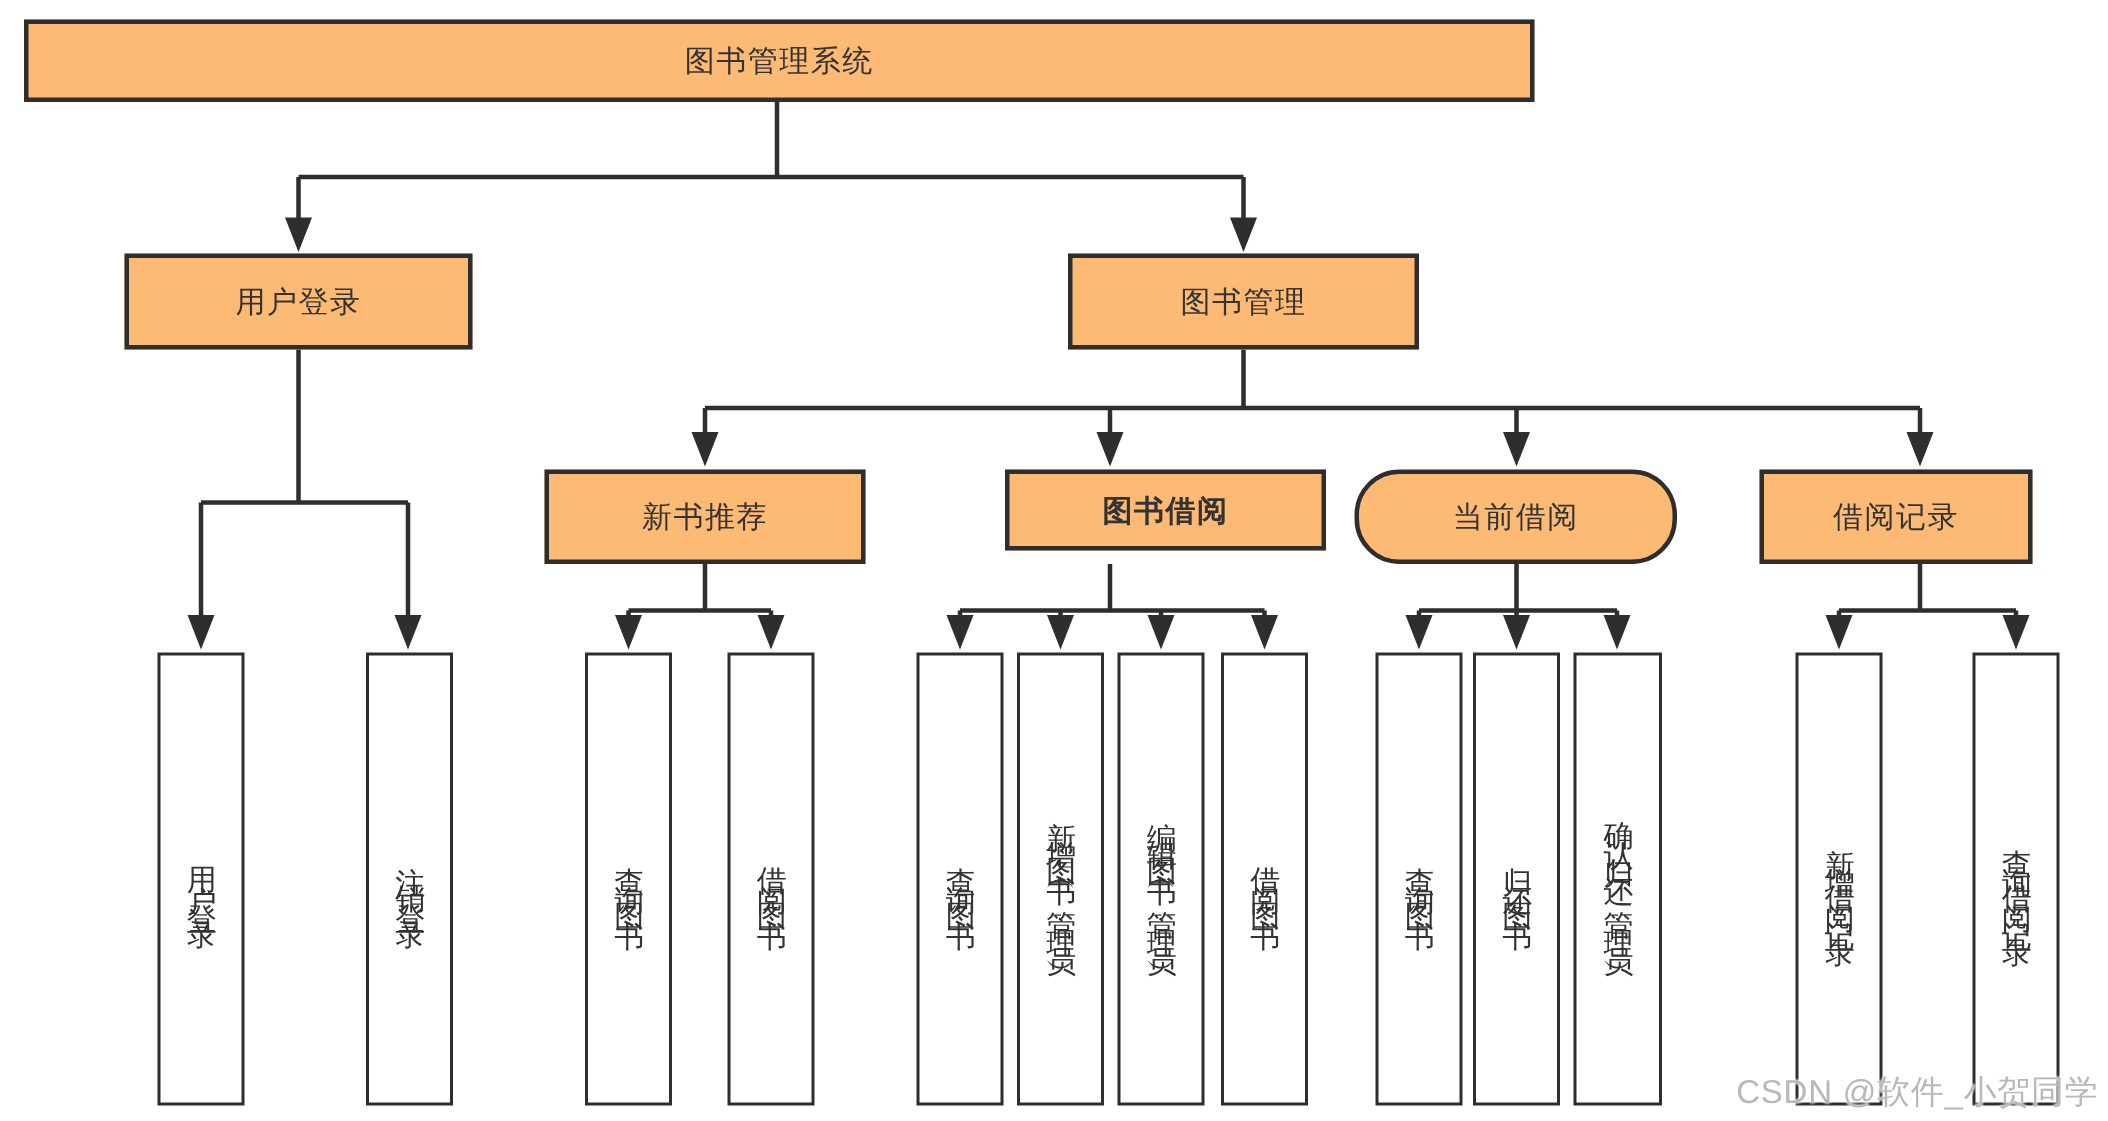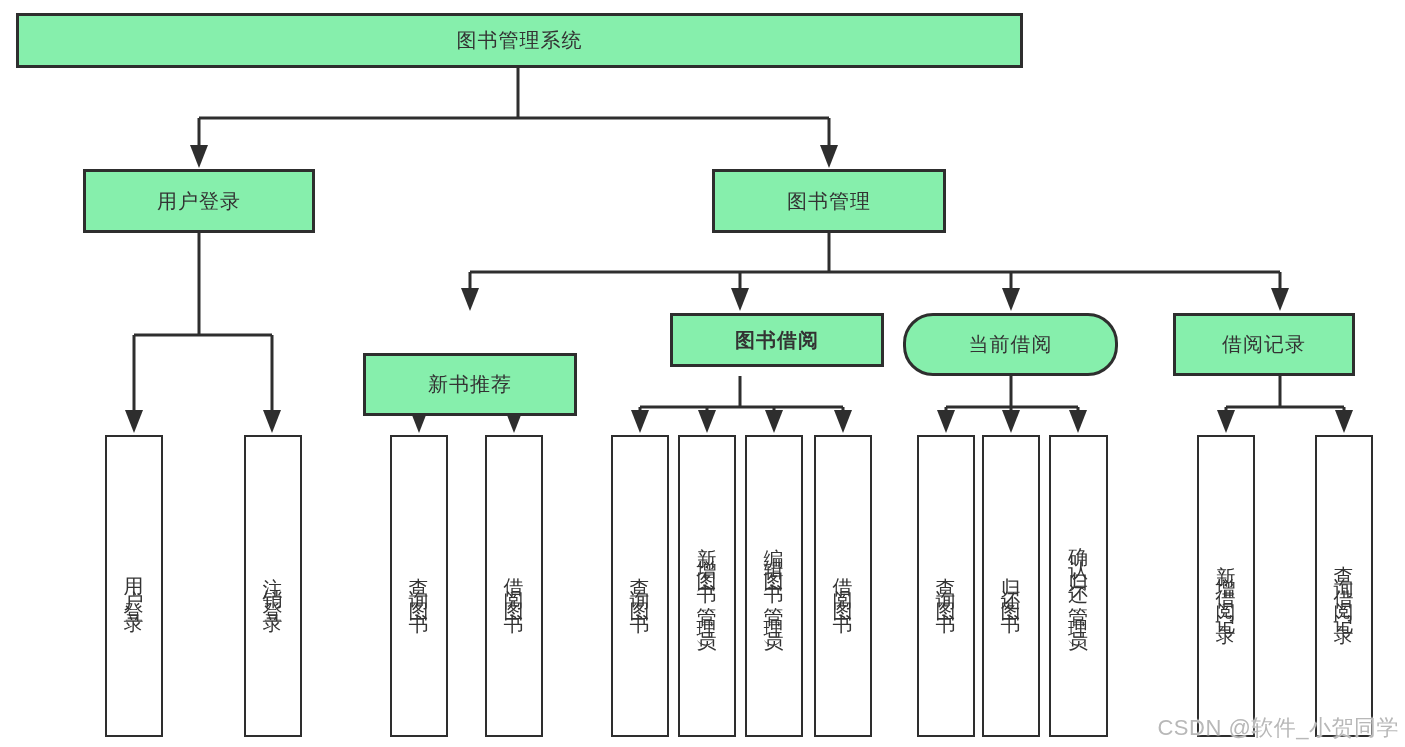--- a/index.html
+++ b/index.html
@@ -1,21 +1,21 @@
 <!DOCTYPE html>
 <html><head>
 <meta charset="utf-8">
 <style>
   html,body { margin:0; padding:0; background:#fff; }
   .stage {
     position:relative; width:1405px; height:747px; background:#ffffff;
     font-family:"Liberation Sans", sans-serif; color:#333333; overflow:hidden;
   }
   .box {
-    position:absolute; background:#86efac; border:3px solid #2e2e2e;
+    position:absolute; background:#fdba74; border:3px solid #2e2e2e;
     display:flex; align-items:center; justify-content:center;
     font-size:20px; letter-spacing:1px; box-sizing:border-box; z-index:2;
   }
   .leaf {
     position:absolute; top:435px; width:58px; height:302px;
     background:#ffffff; border:2px solid #2e2e2e;
     display:flex; align-items:center; justify-content:center;
     box-sizing:border-box; z-index:2;
   }
   .leaf span {
@@ -90,21 +90,21 @@
       <polygon points="1217,410 1235,410 1226,433"></polygon>
       <polygon points="1335,410 1353,410 1344,433"></polygon>
     </g>
   </svg>
 
   <div class="box" style="left:16px; top:13px; width:1007px; height:55px;">图书管理系统</div>
 
   <div class="box" style="left:83px; top:169px; width:232px; height:64px;">用户登录</div>
   <div class="box" style="left:712px; top:169px; width:234px; height:64px;">图书管理</div>
 
-  <div class="box" style="left:363px; top:313px; width:214px; height:63px;margin-top:40px;">新书推荐</div>
+  <div class="box" style="left:363px; top:313px; width:214px; height:63px;">新书推荐</div>
   <div class="box" style="left:670px; top:313px; width:214px; height:54px;font-weight:bold;">图书借阅</div>
   <div class="box" style="left:903px; top:313px; width:215px; height:63px;border-radius:30px;">当前借阅</div>
   <div class="box" style="left:1173px; top:313px; width:182px; height:63px;">借阅记录</div>
 
   <div class="leaf" style="left:105px;">
     <span>用户登录</span>
   </div>
   <div class="leaf" style="left:244px;">
     <span>注销登录</span>
   </div>

